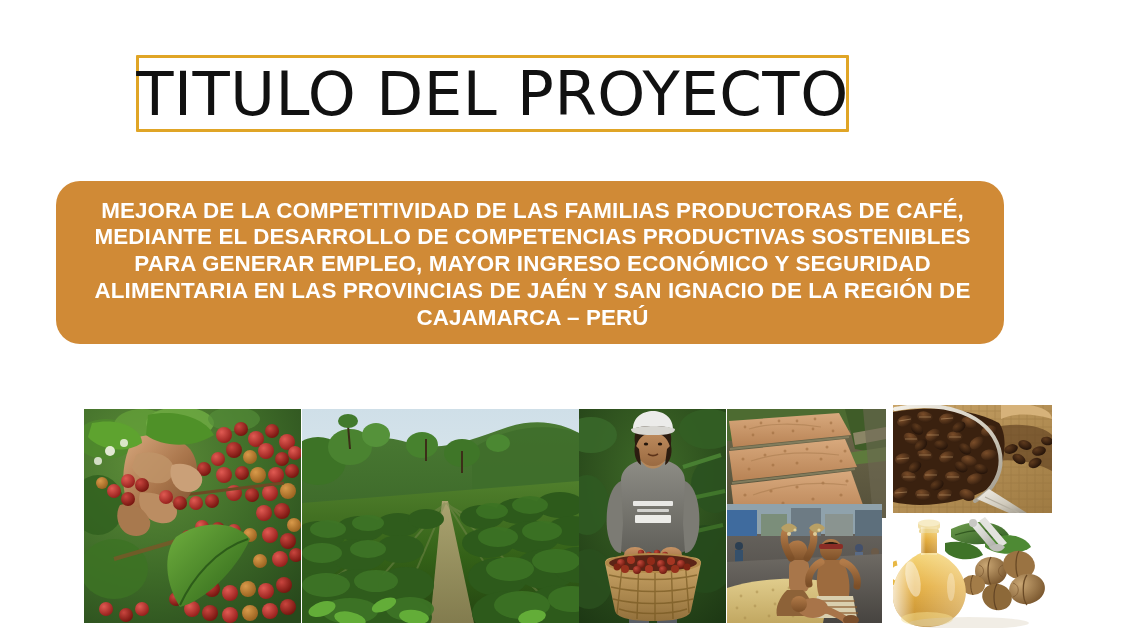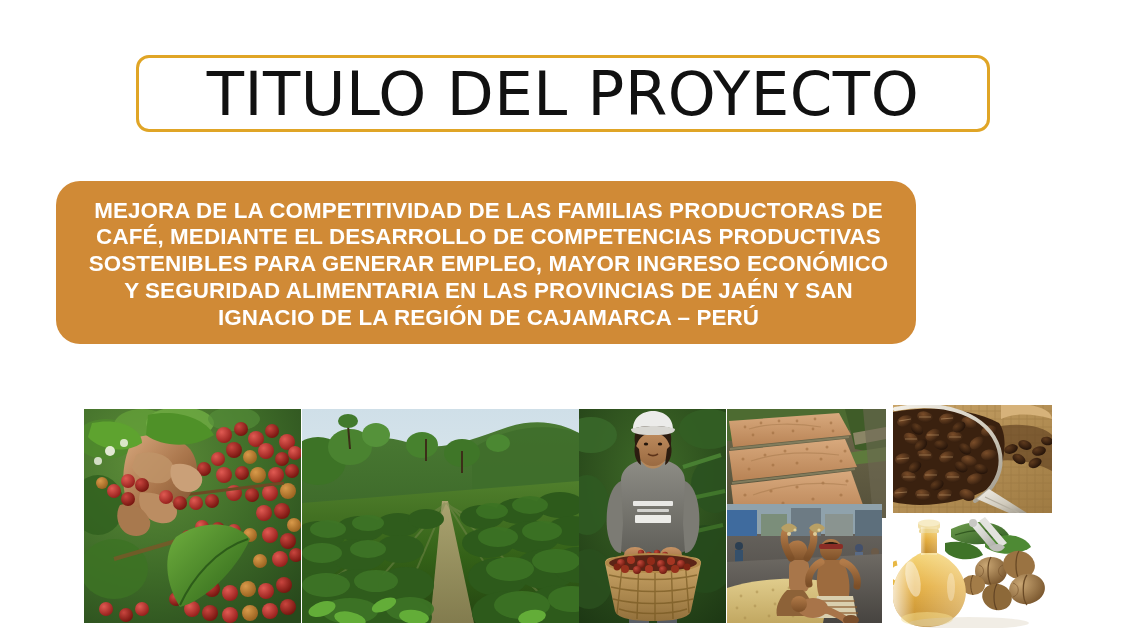--- a/index.html
+++ b/index.html
@@ -13,46 +13,46 @@
     position: relative;
     overflow: hidden;
     font-family: "Liberation Sans", sans-serif;
   }
 
   
   #title-box {
     position: absolute;
     left: 136px;
     top: 55px;
-    width: 854px;
+    width: 713px;
     height: 77px;
     box-sizing: border-box;
     border: 3px solid #E0A526;
-    border-radius: 13px;
+    border-radius: 1px;
     background: #ffffff;
     display: flex;
     align-items: center;
     justify-content: center;
   }
   #title-text {
     font-family: "DejaVu Sans", sans-serif;
     font-weight: 400;
     font-size: 61px;
     line-height: 1;
     color: #111111;
     letter-spacing: 0.5px;
     white-space: nowrap;
   }
 
   
   #subtitle-banner {
     position: absolute;
     left: 56px;
     top: 181px;
-    width: 860px;
+    width: 948px;
     height: 163px;
     box-sizing: border-box;
     background: #D08A36;
     border-radius: 24px;
     display: flex;
     align-items: center;
     justify-content: center;
     padding: 4px 18px 0 23px;
   }
   #subtitle-text {

